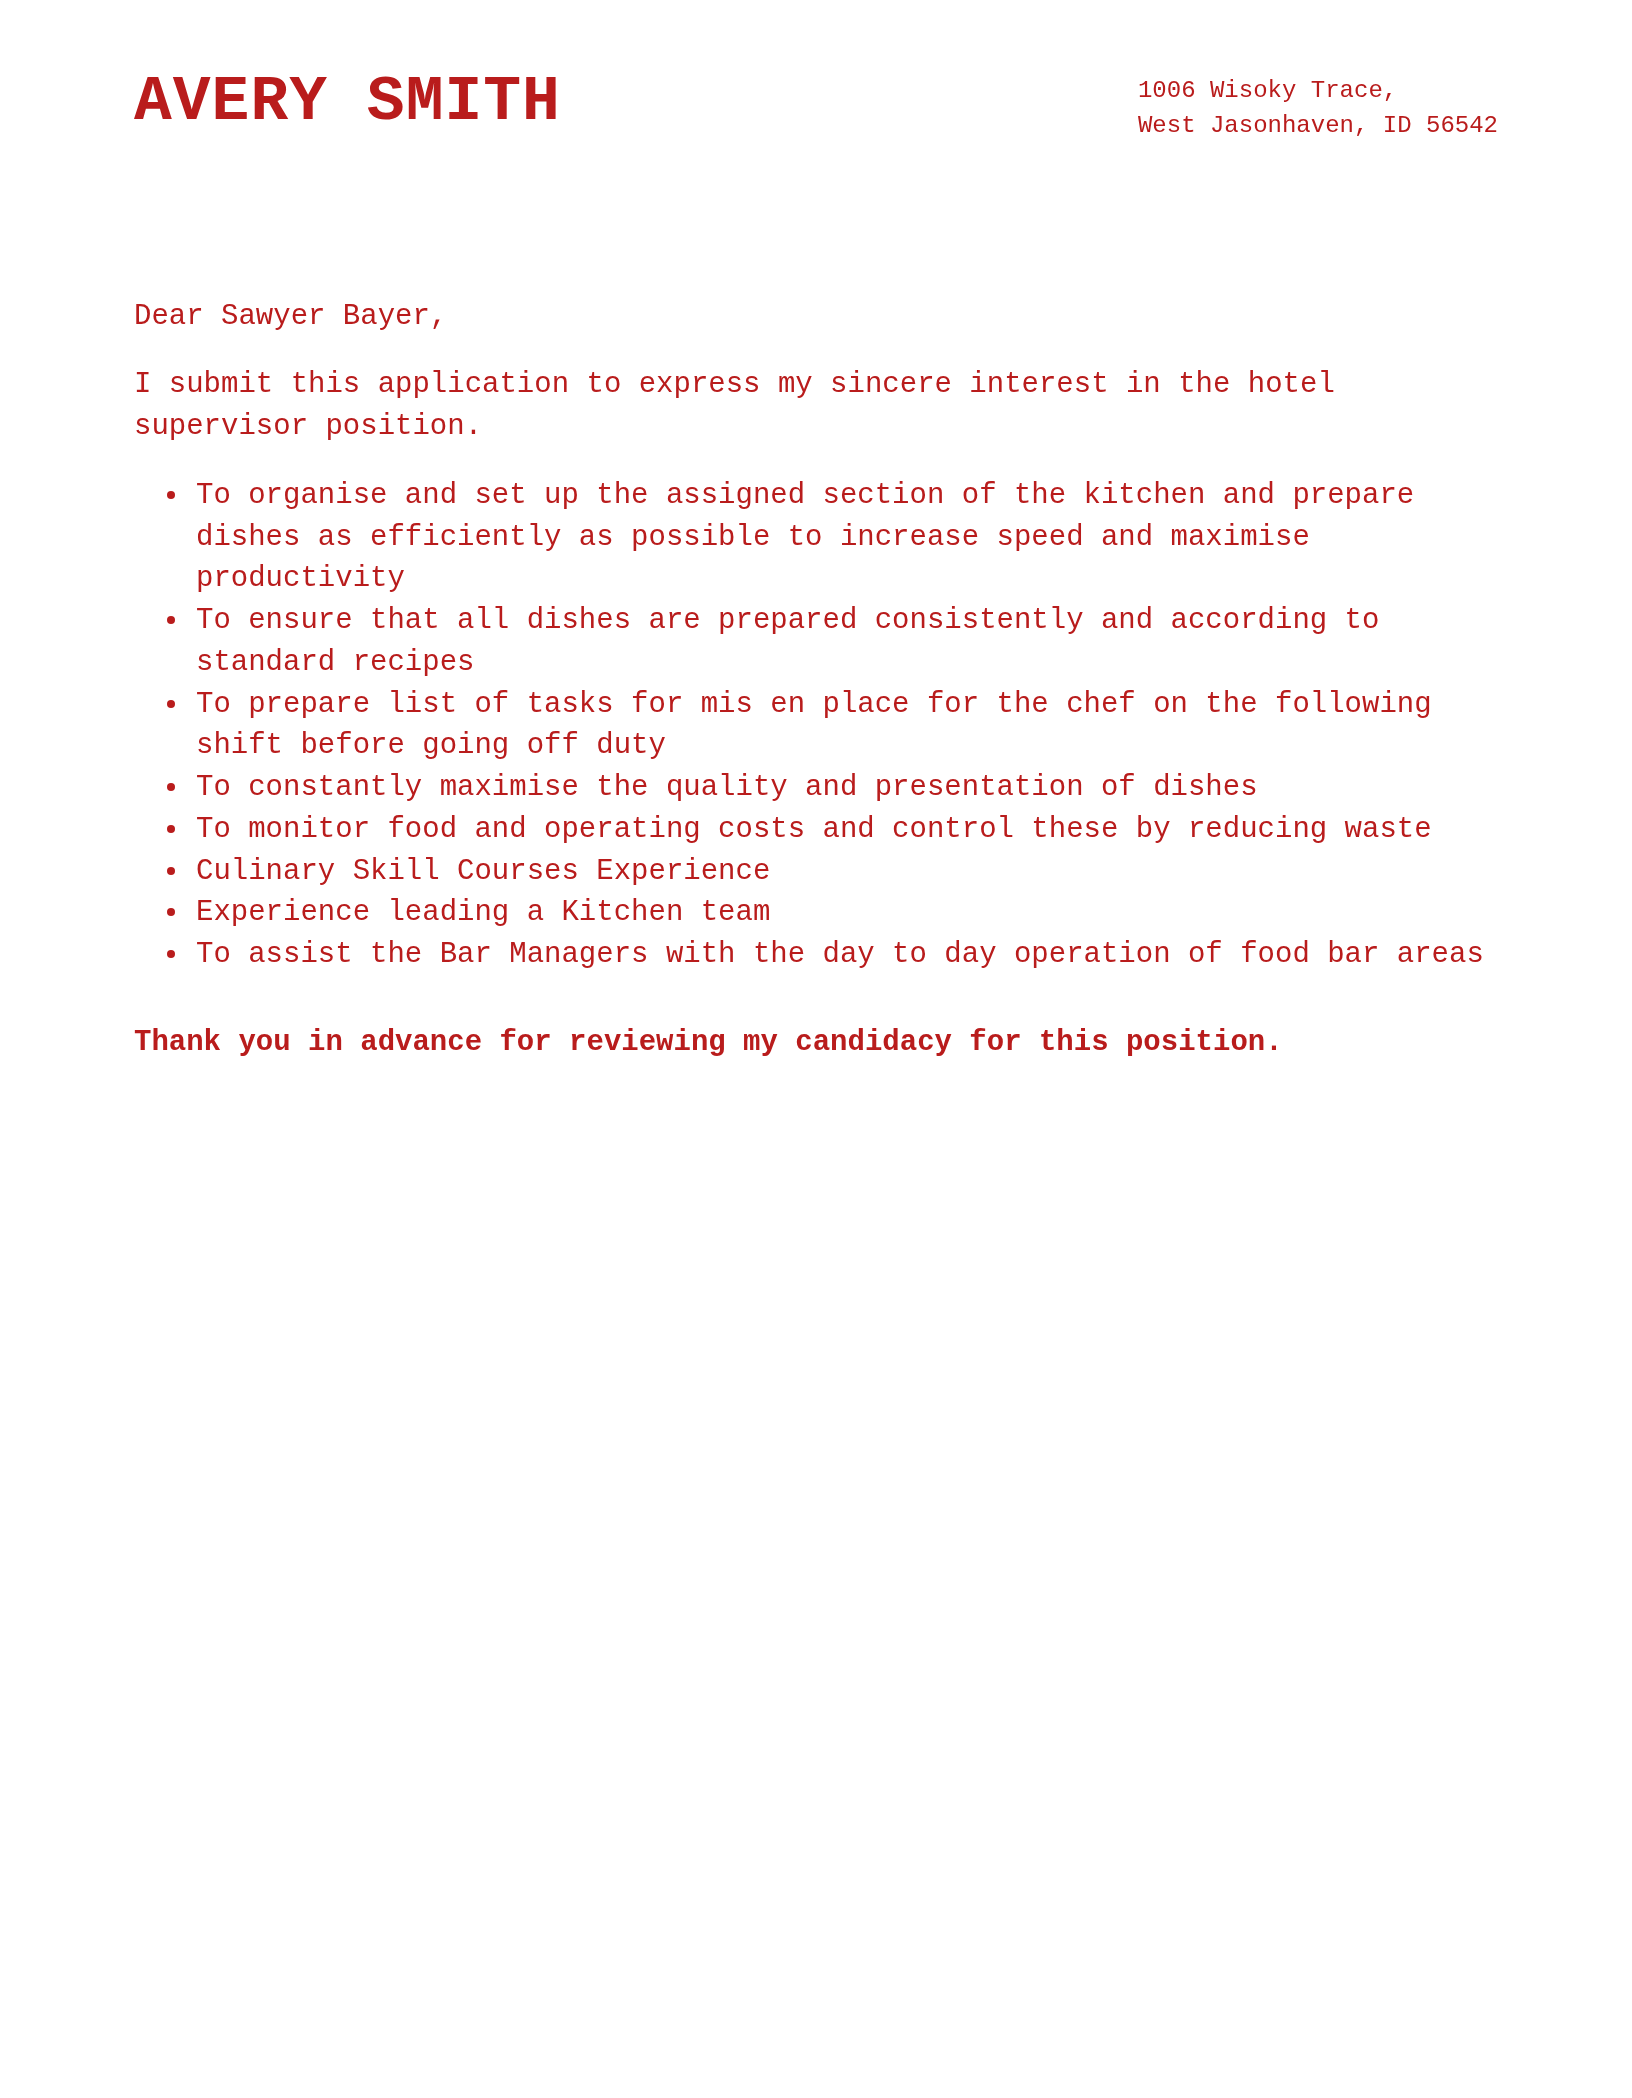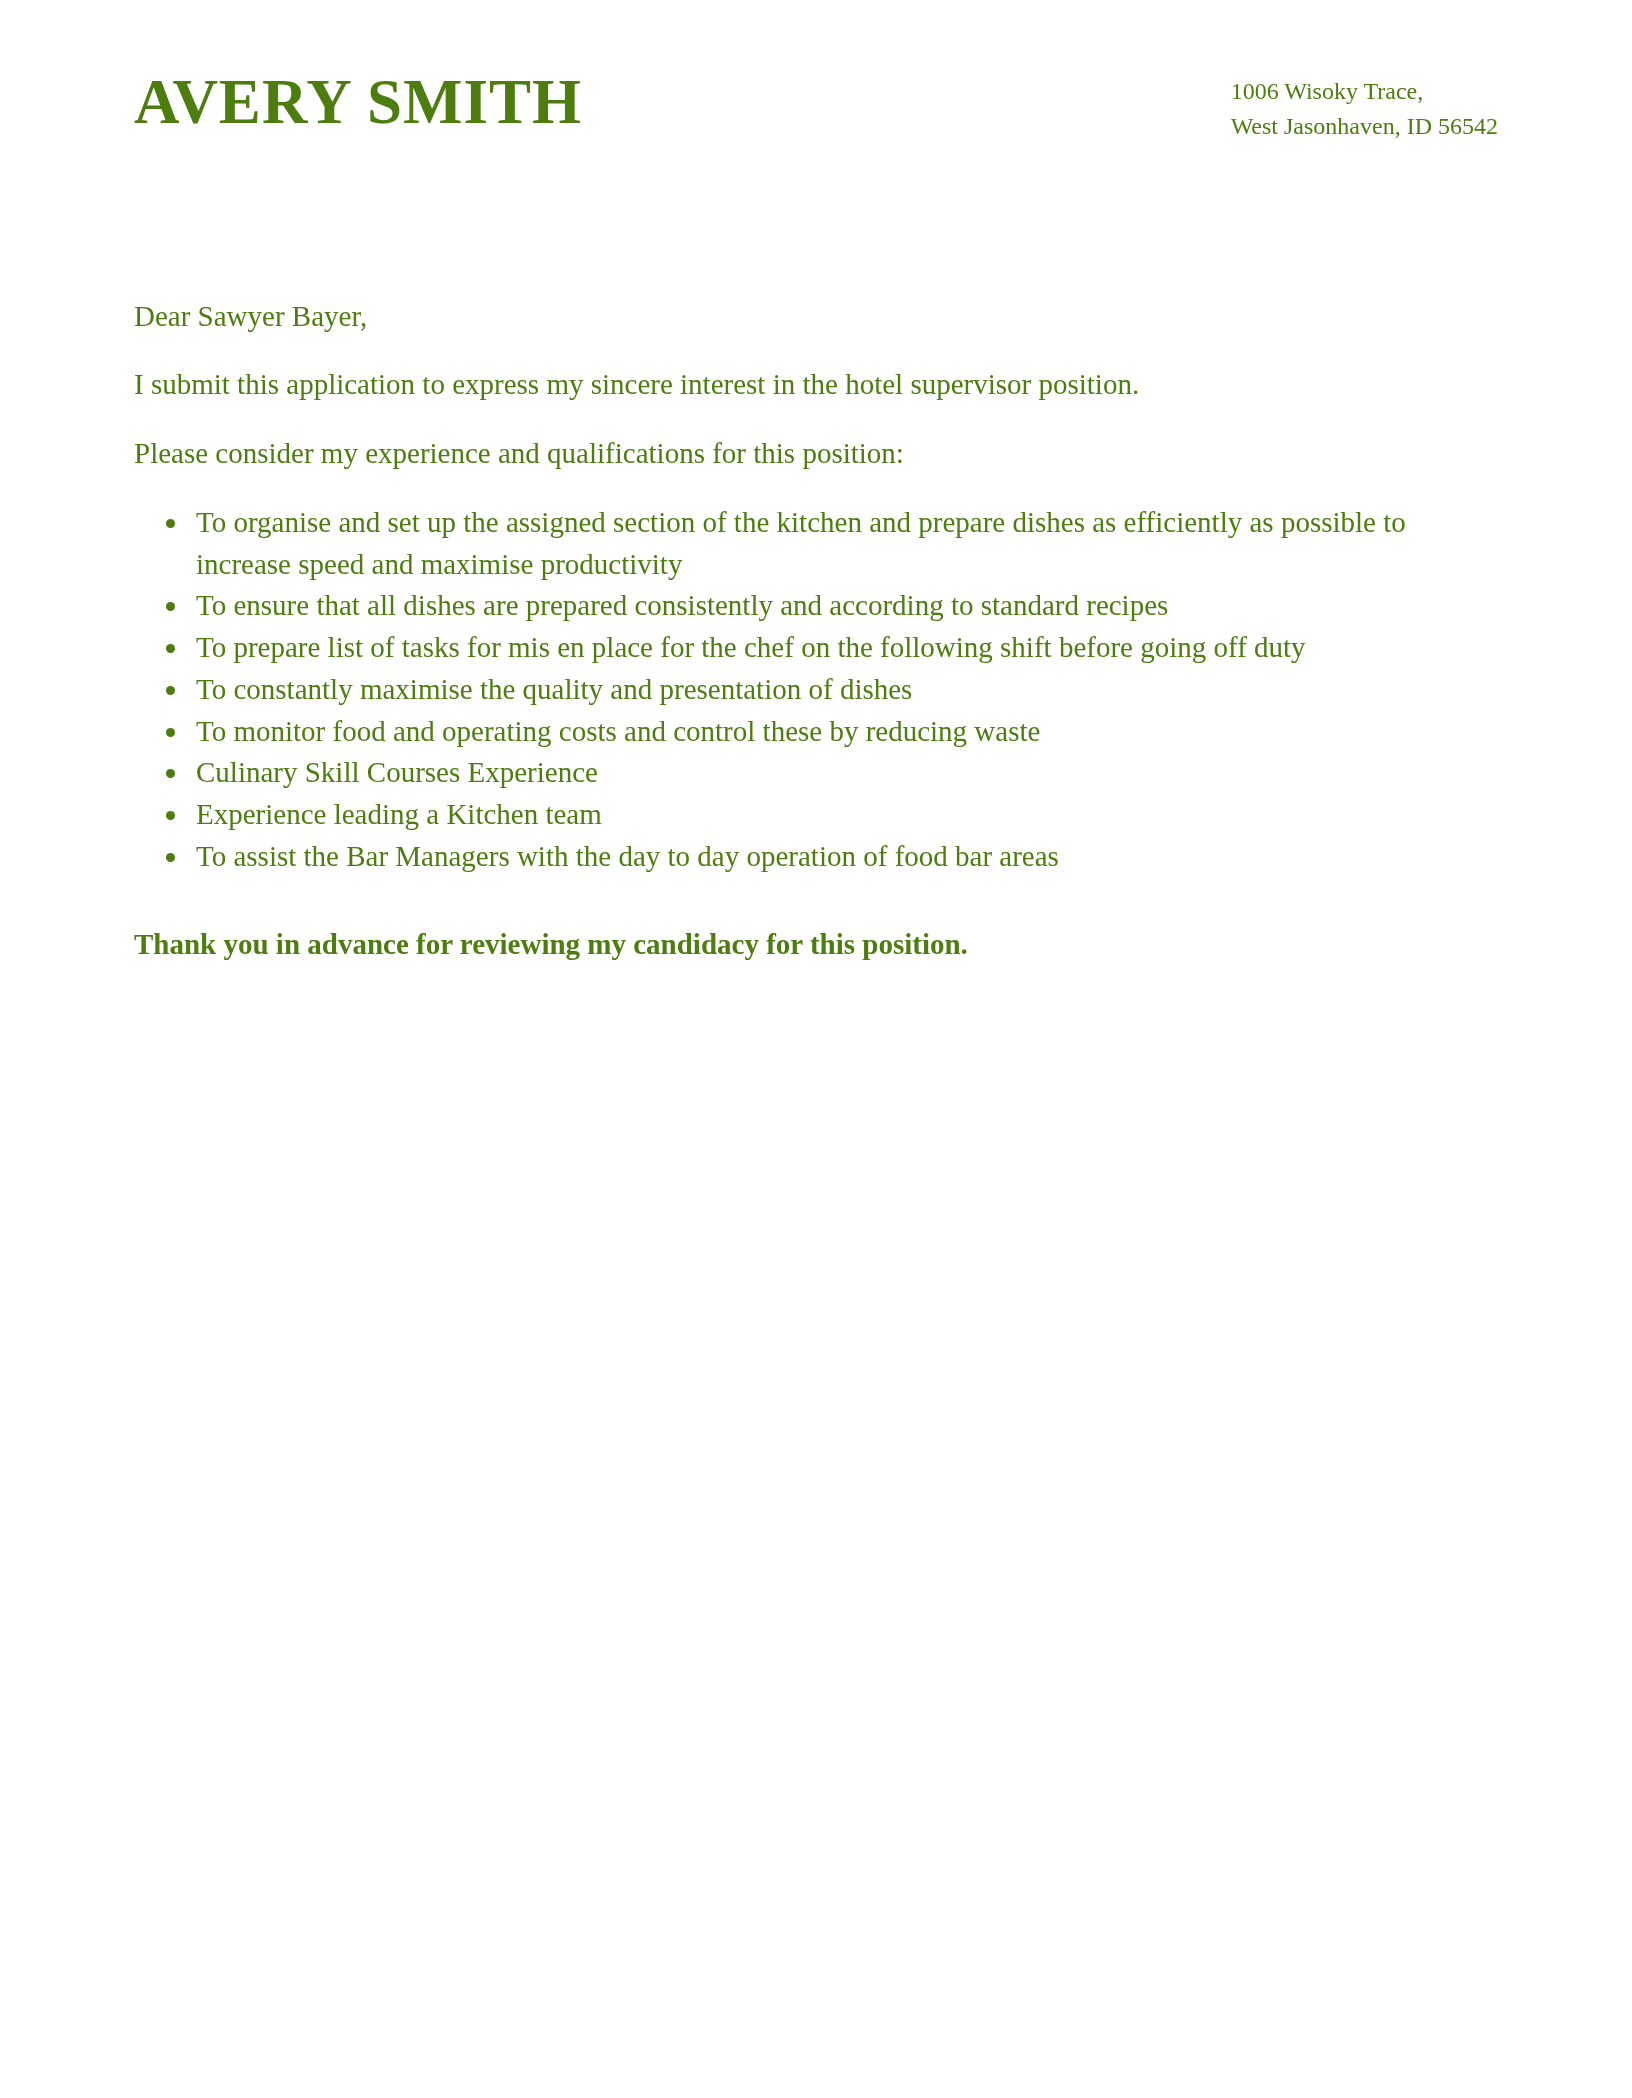--- a/index.html
+++ b/index.html
@@ -6,22 +6,22 @@
   html, body {
     margin: 0;
     padding: 0;
     background: #ffffff;
   }
   .page {
     position: relative;
     width: 1632px;
     height: 2098px;
     background: #ffffff;
-    color: #4d7c0f;
-    font-family: Liberation Serif, serif;
+    color: #b91c1c;
+    font-family: Liberation Mono, monospace;
     font-size: 29px;
     line-height: 1.44;
     overflow: hidden;
   }
   .header {
     display: flex;
     justify-content: space-between;
     align-items: flex-start;
     padding: 68px 134px 0 134px;
   }
@@ -81,21 +81,20 @@
     </div>
   </div>
 
   <div class="letter">
 
     <p class="salutation">Dear Sawyer Bayer,</p>
 
     <p class="para">I submit this application to express my sincere interest in the hotel supervisor position.</p>
 
 
-    <p class="para">Please consider my experience and qualifications for this position:</p>
 
     <ul class="qualifications">
       <li>To organise and set up the assigned section of the kitchen and prepare dishes as efficiently as possible to increase speed and maximise productivity</li>
       <li>To ensure that all dishes are prepared consistently and according to standard recipes</li>
       <li>To prepare list of tasks for mis en place for the chef on the following shift before going off duty</li>
       <li>To constantly maximise the quality and presentation of dishes</li>
       <li>To monitor food and operating costs and control these by reducing waste</li>
       <li>Culinary Skill Courses Experience</li>
       <li>Experience leading a Kitchen team</li>
       <li>To assist the Bar Managers with the day to day operation of food bar areas</li>

